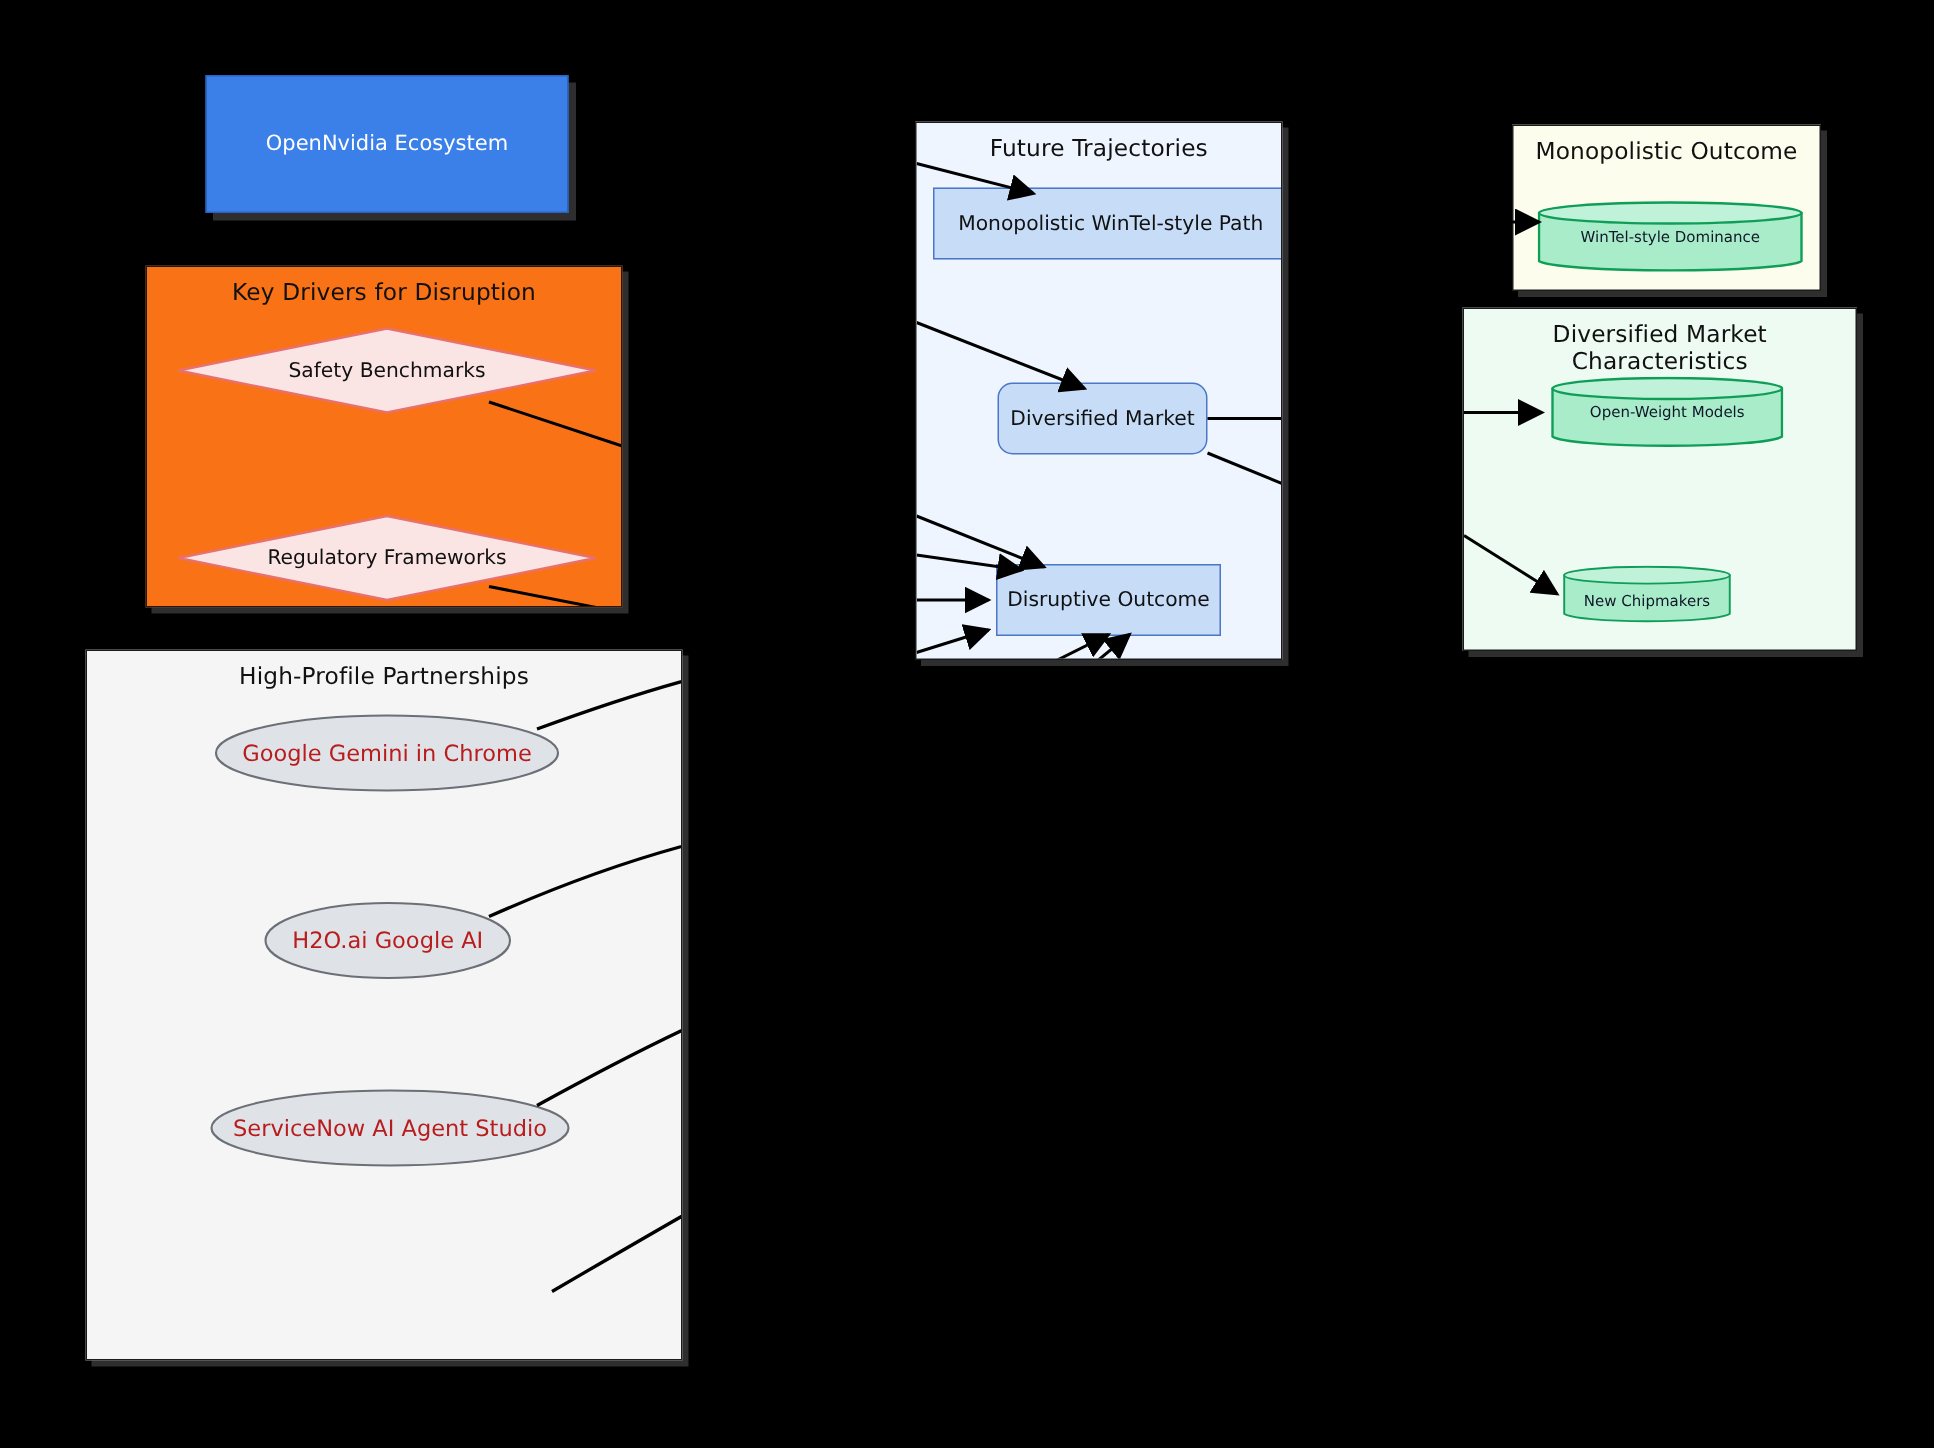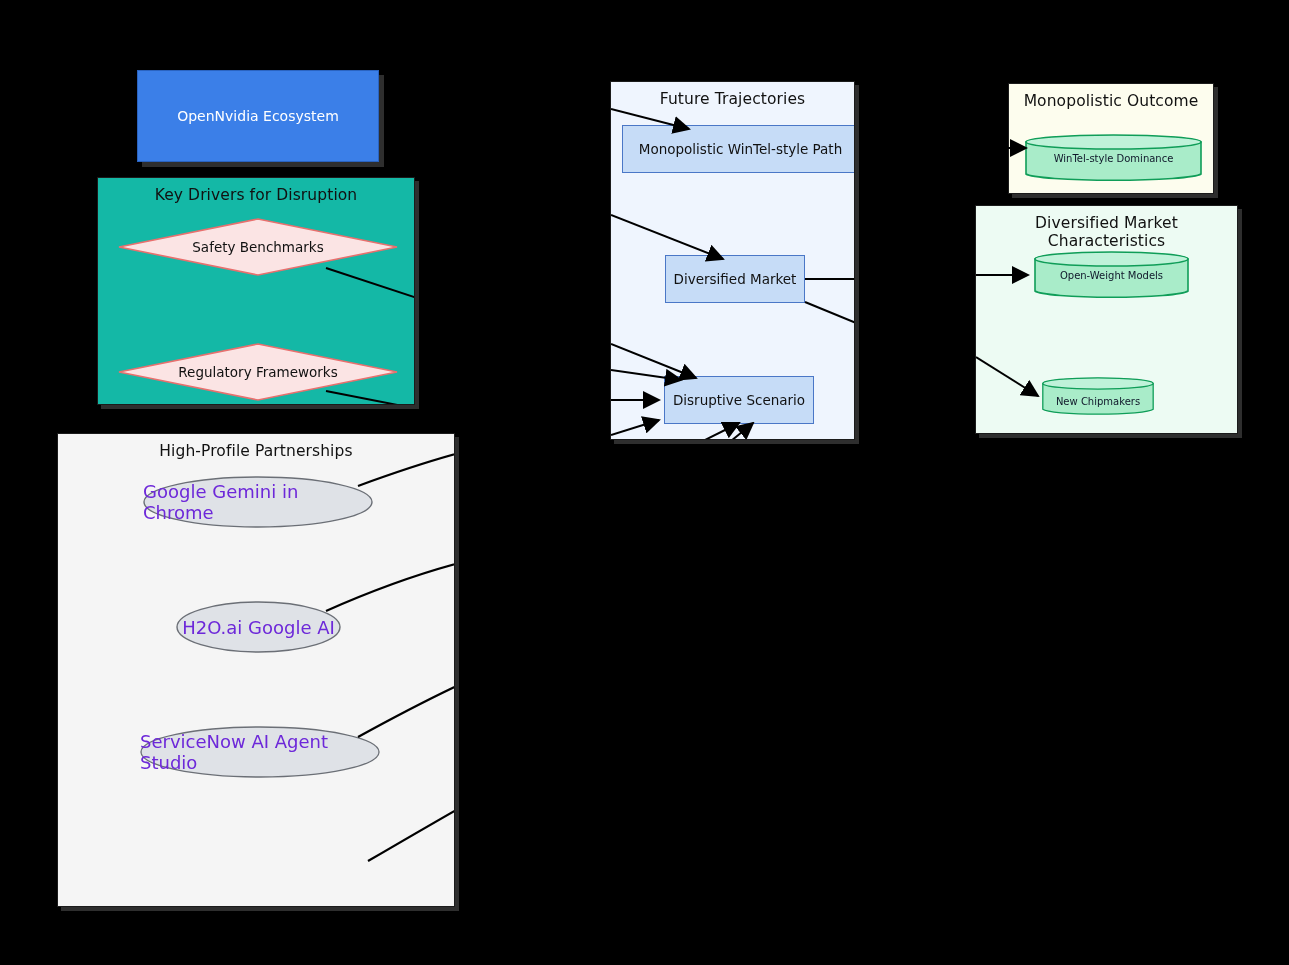--- a/index.html
+++ b/index.html
@@ -8,46 +8,46 @@
   .panel{position:absolute;box-sizing:border-box;border:1.5px solid #1b1b1b;
          box-shadow:4px 4px 0 0 #2e2e2e;overflow:hidden;padding-left:44px;}
   .panel-title{position:absolute;left:0;right:0;top:8px;text-align:center;
                font-size:15.5px;color:#111;letter-spacing:.1px;}
   .node{position:absolute;box-sizing:border-box;display:flex;align-items:center;
         justify-content:center;text-align:center;font-size:13.5px;color:#111;}
 
   
   .rect-blue{background:#c6dcf7;border:1.5px solid #4a77c7;}
   .rect-solid{background:#3b7fe8;border:1.5px solid #2a63c0;color:#fff;font-size:14px;
-              box-shadow:5px 5px 0 0 #2e2e2e;margin-top:20px;}
+              box-shadow:5px 5px 0 0 #2e2e2e;}
   .diamond-wrap{position:absolute;}
   .diamond-wrap svg{position:absolute;inset:0;}
   .diamond-wrap .lbl{position:absolute;inset:0;display:flex;align-items:center;
                      justify-content:center;font-size:13.5px;color:#111;}
   .ellipse-wrap{position:absolute;}
   .ellipse-wrap svg{position:absolute;inset:0;}
   .ellipse-wrap .lbl{position:absolute;inset:0;display:flex;align-items:center;
-                     justify-content:center;font-size:18px;color:#6d28d9;}
+                     justify-content:center;font-size:15px;color:#b91c1c;}
   .cyl-wrap{position:absolute;}
   .cyl-wrap svg{position:absolute;inset:0;}
   .cyl-wrap .lbl{position:absolute;left:0;right:0;top:0;bottom:0;display:flex;
                  align-items:center;justify-content:center;font-size:10px;color:#0f172a;}
 
   .edges{position:absolute;left:0;top:0;width:1289px;height:965px;pointer-events:none;}
 </style>
 </head>
 <body>
 
 <div id="stage">
 
   <div class="node rect-solid" style="left:137px;top:50px;width:242px;height:92px;">
     <span>OpenNvidia Ecosystem</span>
   </div>
 
-  <div class="panel" style="left:97px;top:177px;width:318px;height:228px;background:#14b8a6;">
+  <div class="panel" style="left:97px;top:177px;width:318px;height:228px;background:#f97316;">
     <div class="panel-title">Key Drivers for Disruption</div>
 
     <div class="diamond-wrap" style="left:20px;top:40px;width:280px;height:58px;">
       <svg viewBox="0 0 280 58" preserveAspectRatio="none">
         <polygon points="140,1 279,29 140,57 1,29" fill="#fbe4e4" stroke="#e8706e" stroke-width="1.6"></polygon>
       </svg>
       <div class="lbl">Safety Benchmarks</div>
     </div>
 
     <div class="diamond-wrap" style="left:20px;top:165px;width:280px;height:58px;">
@@ -96,26 +96,26 @@
     </svg>
   </div>
 
   <div class="panel" style="left:610px;top:81px;width:245px;height:359px;background:#eff5fe;">
     <div class="panel-title">Future Trajectories</div>
 
     <div class="node rect-blue" style="left:11px;top:43px;width:237px;height:48px;">
       <span>Monopolistic WinTel-style Path</span>
     </div>
 
-    <div class="node rect-blue" style="left:54px;top:173px;width:140px;height:48px;">
+    <div class="node rect-blue" style="left:54px;top:173px;width:140px;height:48px;border-radius:10px;">
       <span>Diversified Market</span>
     </div>
 
     <div class="node rect-blue" style="left:53px;top:294px;width:150px;height:48px;">
-      <span>Disruptive Scenario</span>
+      <span>Disruptive Outcome</span>
     </div>
 
     <svg class="edges" style="width:245px;height:359px;">
       <defs>
         <marker id="ah" markerWidth="9" markerHeight="9" refX="8" refY="4.5" orient="auto">
           <polygon points="0,0 9,4.5 0,9" fill="#000"></polygon>
         </marker>
       </defs>
 
       <path d="M0,27 L78,47" stroke="#000" stroke-width="2" fill="none" marker-end="url(#ah)"></path>

